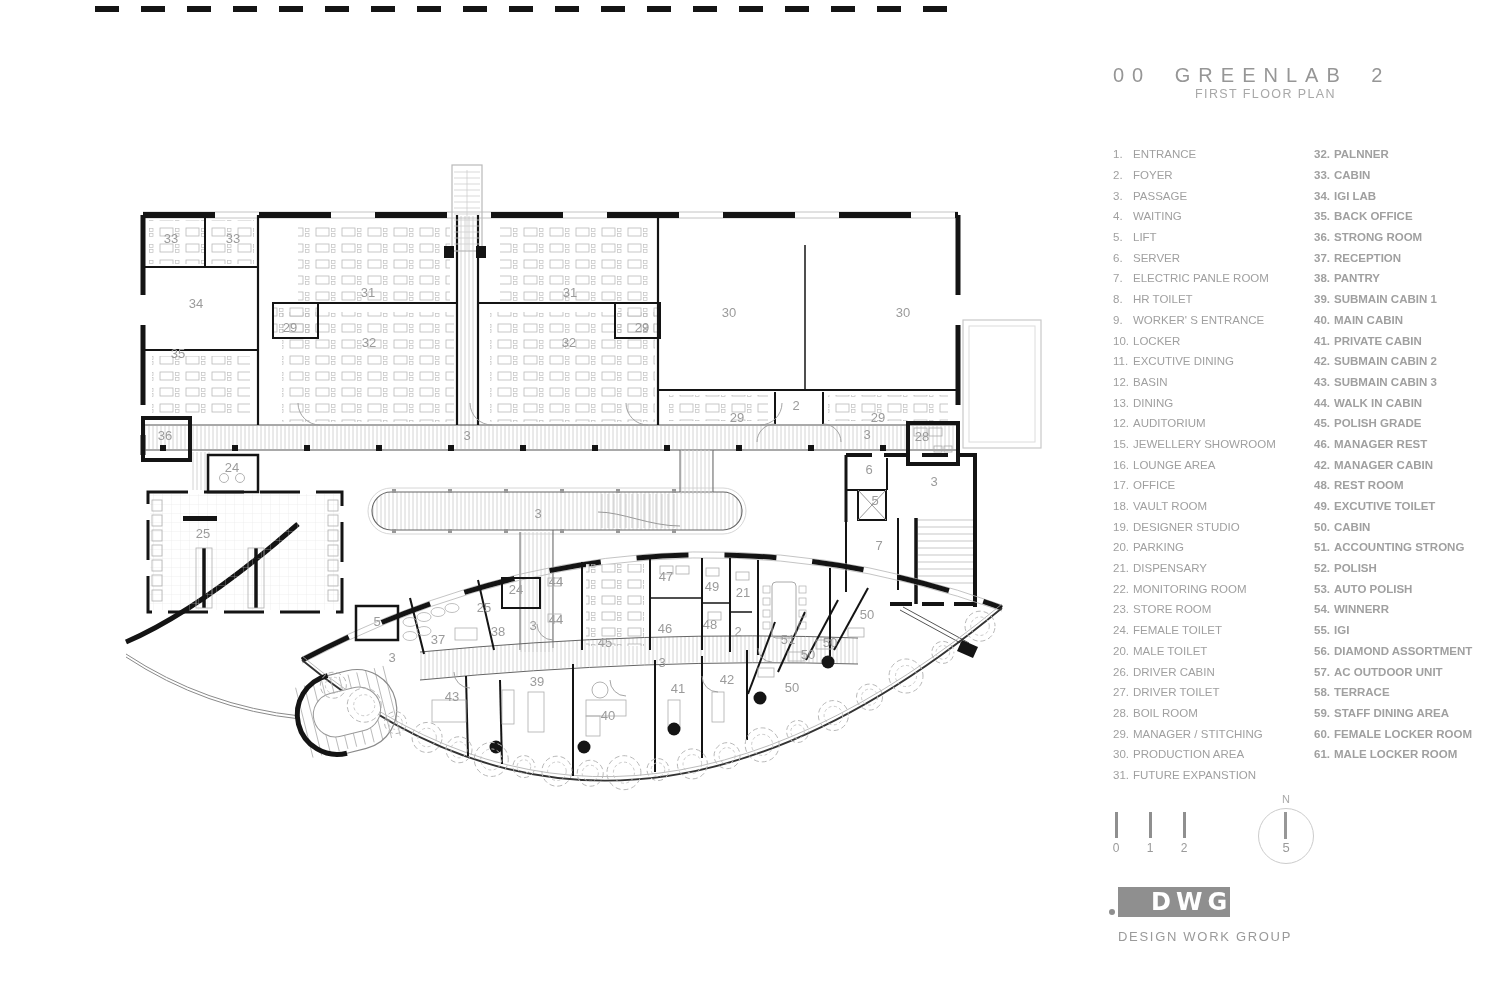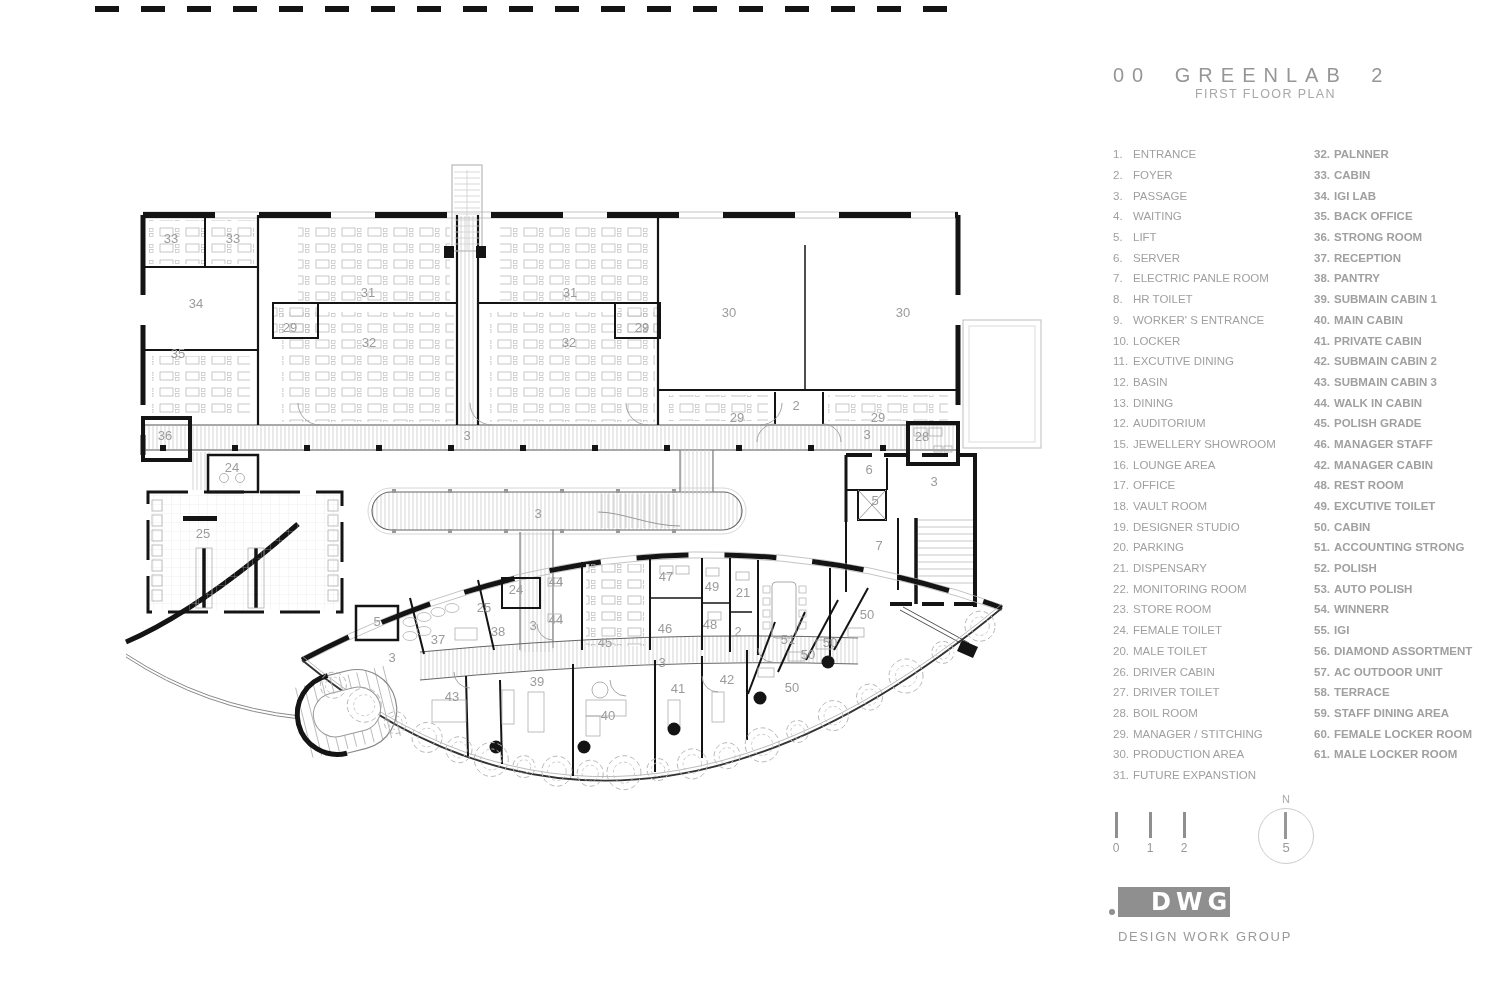--- a/index.html
+++ b/index.html
@@ -627,21 +627,21 @@
       <div class="lg-row">
         <span class="lg-num">44.</span>
         <span>WALK IN CABIN</span>
       </div>
       <div class="lg-row">
         <span class="lg-num">45.</span>
         <span>POLISH GRADE</span>
       </div>
       <div class="lg-row">
         <span class="lg-num">46.</span>
-        <span>MANAGER STAFF</span>
+        <span>MANAGER REST</span>
       </div>
       <div class="lg-row">
         <span class="lg-num">42.</span>
         <span>MANAGER CABIN</span>
       </div>
       <div class="lg-row">
         <span class="lg-num">48.</span>
         <span>REST ROOM</span>
       </div>
       <div class="lg-row">

